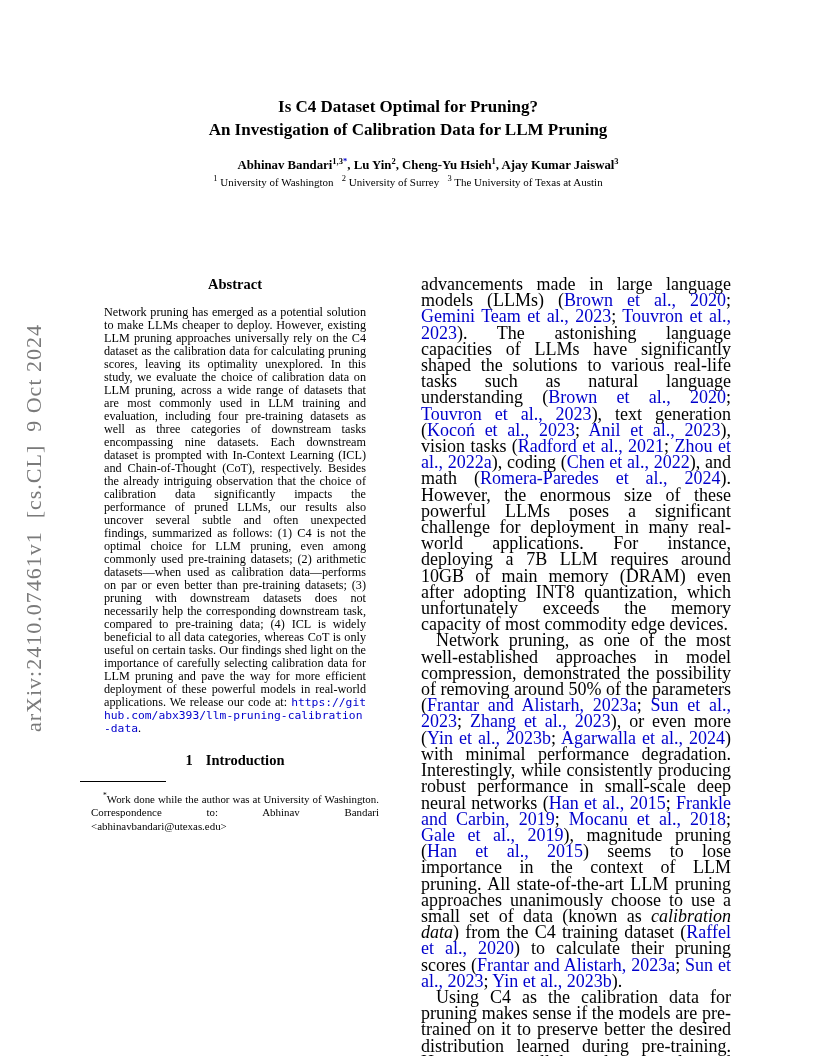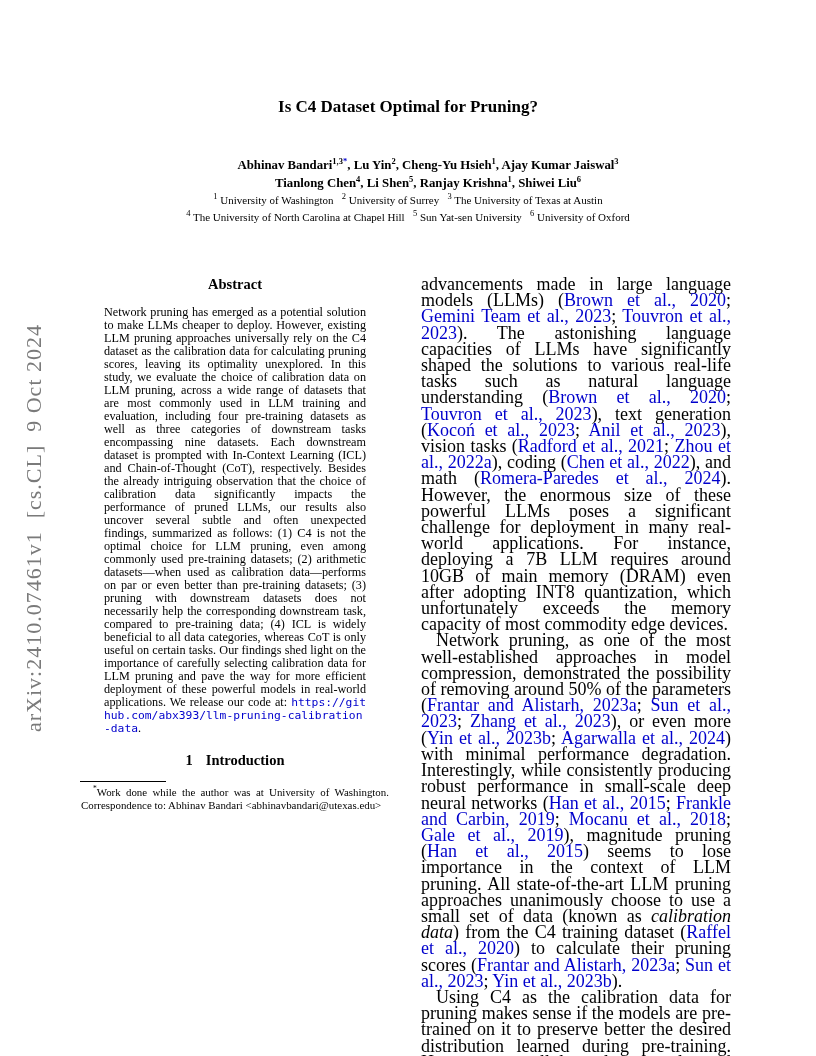--- a/index.html
+++ b/index.html
@@ -105,45 +105,44 @@
   .seg-italic { font-style: italic; }
 
   
   .footnote { margin-top: 12px; }
   .footnote-rule {
     width: 86px;
     border-top: 1.2px solid #000;
     margin-bottom: 4px;
   }
   .footnote-text {
-    margin: 1px;
+    margin: 11px;
     font-size: 10.9px;
     line-height: 13.4px;
     text-indent: 12px;
   }
   .footnote-marker { font-size: 7.5px; line-height: 0; }
 </style>
 </head>
 <body>
 
 <div class="page">
 
   <div class="arxiv-banner-wrap">
     <span class="arxiv-banner-text">arXiv:2410.07461v1  [cs.CL]  9 Oct 2024</span>
   </div>
 
   <header class="title-block">
     <div>Is C4 Dataset Optimal for Pruning?</div>
+    <div>An Investigation of Calibration Data for LLM Pruning</div>
   </header>
 
   <div class="authors-block">
     <div class="author-line"><span class="seg-plain">Abhinav Bandari</span><sup class="seg-sup">1,3</sup><sup class="seg-sup seg-supb">*</sup><span class="seg-plain">, Lu Yin</span><sup class="seg-sup">2</sup><span class="seg-plain">, Cheng-Yu Hsieh</span><sup class="seg-sup">1</sup><span class="seg-plain">, Ajay Kumar Jaiswal</span><sup class="seg-sup">3</sup></div>
-    <div class="author-line"><span class="seg-plain">Tianlong Chen</span><sup class="seg-sup">4</sup><span class="seg-plain">, Li Shen</span><sup class="seg-sup">5</sup><span class="seg-plain">, Ranjay Krishna</span><sup class="seg-sup">1</sup><span class="seg-plain">, Shiwei Liu</span><sup class="seg-sup">6</sup></div>
     <div class="affil-line"><sup class="seg-sup">1</sup><span class="seg-plain"> University of Washington   </span><sup class="seg-sup">2</sup><span class="seg-plain"> University of Surrey   </span><sup class="seg-sup">3</sup><span class="seg-plain"> The University of Texas at Austin</span></div>
-    <div class="affil-line"><sup class="seg-sup">4</sup><span class="seg-plain"> The University of North Carolina at Chapel Hill   </span><sup class="seg-sup">5</sup><span class="seg-plain"> Sun Yat-sen University   </span><sup class="seg-sup">6</sup><span class="seg-plain"> University of Oxford</span></div>
   </div>
 
   <div class="col col-left">
     <h2 class="abstract-heading">Abstract</h2>
     <p class="abstract-body"><span class="seg-plain">Network pruning has emerged as a potential solution to make LLMs cheaper to deploy. However, existing LLM pruning approaches universally rely on the C4 dataset as the calibration data for calculating pruning scores, leaving its optimality unexplored. In this study, we evaluate the choice of calibration data on LLM pruning, across a wide range of datasets that are most commonly used in LLM training and evaluation, including four pre-training datasets as well as three categories of downstream tasks encompassing nine datasets. Each downstream dataset is prompted with In-Context Learning (ICL) and Chain-of-Thought (CoT), respectively. Besides the already intriguing observation that the choice of calibration data significantly impacts the performance of pruned LLMs, our results also uncover several subtle and often unexpected findings, summarized as follows: (1) C4 is not the optimal choice for LLM pruning, even among commonly used pre-training datasets; (2) arithmetic datasets—when used as calibration data—performs on par or even better than pre-training datasets; (3) pruning with downstream datasets does not necessarily help the corresponding downstream task, compared to pre-training data; (4) ICL is widely beneficial to all data categories, whereas CoT is only useful on certain tasks. Our findings shed light on the importance of carefully selecting calibration data for LLM pruning and pave the way for more efficient deployment of these powerful models in real-world applications. We release our code at: </span><span class="seg-url">https://github.com/abx393/llm-pruning-calibration-data</span><span class="seg-plain">.</span></p>
 
     <h3 class="section-heading">
       <span class="section-number">1</span><span class="section-title">Introduction</span>
     </h3>
 

